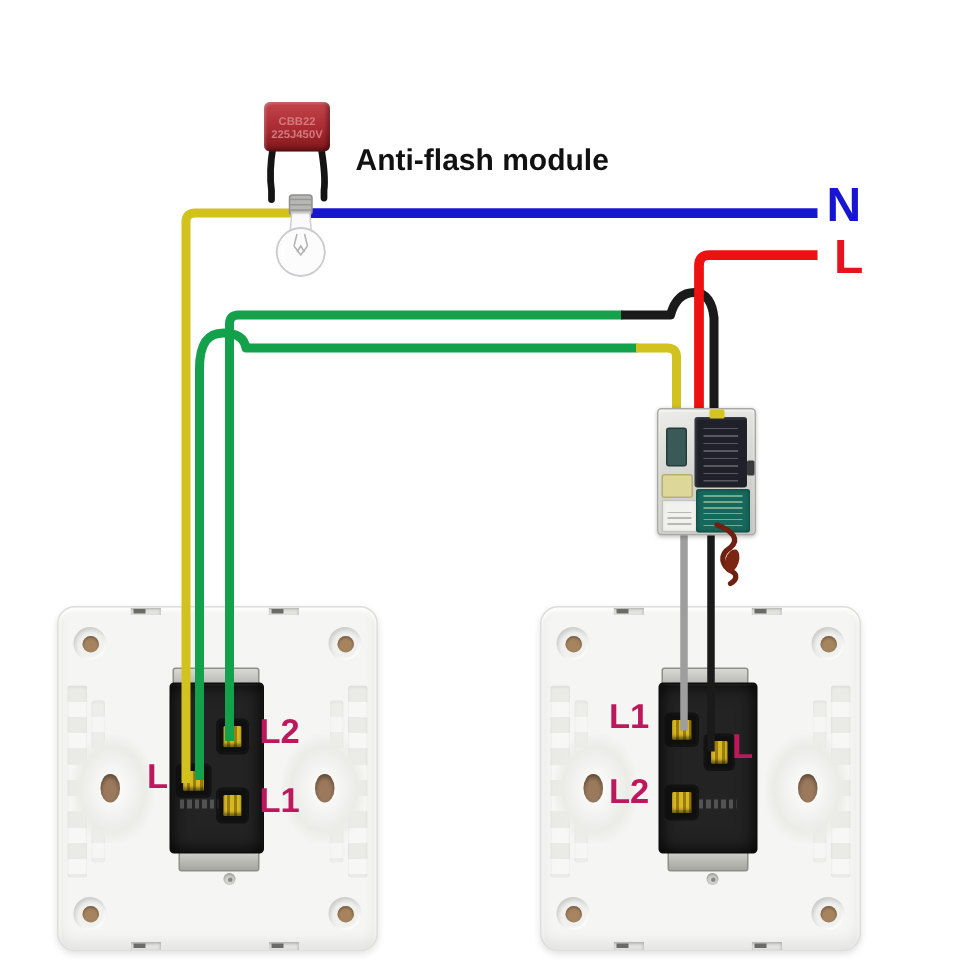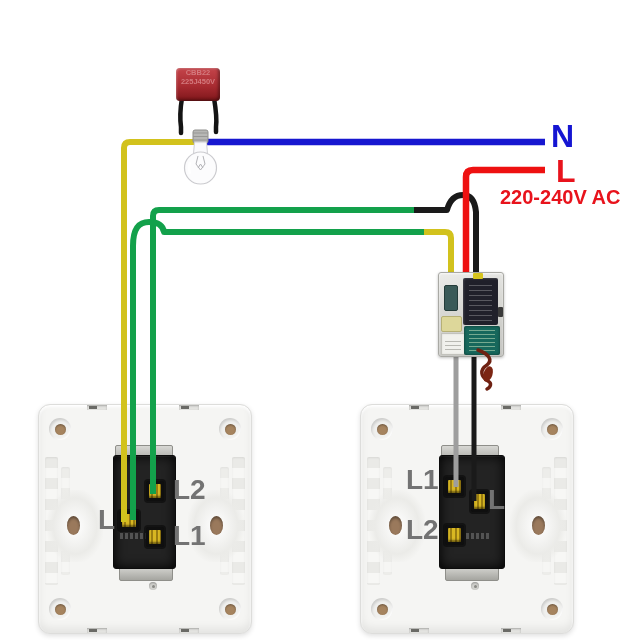--- a/index.html
+++ b/index.html
@@ -6,26 +6,26 @@
   #canvas{position:relative;width:640px;height:640px;background:#ffffff;overflow:hidden;
           font-family:"Liberation Sans",sans-serif;}
   .abs{position:absolute;}
   
   .title{left:0;top:22px;width:640px;text-align:center;font-size:34px;font-weight:bold;
          color:#e8131c;letter-spacing:-1px;}
   .antiflash-label{left:237px;top:96px;font-size:20px;font-weight:bold;color:#111;}
   .n-label{left:551px;top:118px;font-size:32px;font-weight:bold;color:#1515d2;}
   .l-label{left:556px;top:153px;font-size:32px;font-weight:bold;color:#e8131c;}
   .voltage{left:500px;top:186px;font-size:20px;font-weight:bold;color:#e8131c;}
-  .term-label{font-size:28px;font-weight:bold;color:#737373;z-index:6;}
+  .term-label{font-size:23px;font-weight:bold;color:#be185d;z-index:6;}
   
   .capacitor{left:176px;top:68px;width:44px;height:33px;border-radius:4px;z-index:3;
     background:linear-gradient(180deg,#c4444a 0%,#a82b31 55%,#8c1d22 85%,#6e1215 100%);
     box-shadow:inset 1px 1px 2px rgba(255,255,255,.25), inset -2px -1px 3px rgba(0,0,0,.35);
-    display:flex;flex-direction:column;align-items:center;}
+    display:flex;flex-direction:column;align-items:center;justify-content:center;}
   .capacitor span{display:block;font-size:7.5px;line-height:9px;font-weight:bold;color:#d47a7e;}
   
   #wire-svg{left:0;top:0;z-index:2;pointer-events:none;}
   #antenna-svg{left:468px;top:344px;z-index:4;pointer-events:none;}
   #bulb-svg{left:180px;top:124px;z-index:4;pointer-events:none;}
   
   .wifi-module{left:438px;top:272px;width:64px;height:83px;z-index:3;border-radius:3px;
     background:linear-gradient(165deg,#ececea 0%,#d9d9d5 40%,#c3c3bf 100%);
     border:1px solid #a9a9a4;box-shadow:inset 0 1px 2px rgba(255,255,255,.7),0 1px 3px rgba(0,0,0,.25);}
   .relay{left:24px;top:5px;width:35px;height:47px;background:#20202a;border-radius:2px;
@@ -71,23 +71,23 @@
   .term{background:#0f0f0f;border-radius:2px;box-shadow:0 0 0 2px rgba(10,10,10,.65);z-index:2;}
   .term:after{content:"";position:absolute;inset:3px;border-radius:1px;
     background:repeating-linear-gradient(90deg,#d8b722 0 2.5px,#9a7d11 2.5px 4.5px);
     box-shadow:inset 0 -2px 2px rgba(0,0,0,.45);}
 </style>
 </head>
 <body>
 
 <div id="canvas">
 
+  <div class="abs antiflash-label">Anti-flash module</div>
   <div class="abs n-label">N</div>
   <div class="abs l-label">L</div>
-  <div class="abs voltage">220-240V AC</div>
 
   <svg id="wire-svg" class="abs" width="640" height="640" viewBox="0 0 640 640">
 
     <path d="M194 142 H130 Q124 142 124 148 V522" fill="none" stroke-width="6" stroke-linejoin="round" stroke="#d2c21d"></path>
 
     <path d="M153 494 V216 Q153 210 159 210 H415" fill="none" stroke-width="6" stroke-linejoin="round" stroke="#13a14b"></path>
     <path d="M414 210 H447 C450 199 456 195 463 195 C471 195 475 202 476 212 V272" fill="none" stroke-width="6" stroke-linejoin="round" stroke="#1a1a1a"></path>
 
     <path d="M133 520 V246 C133 228 139 222 149 222 C159 222 163 226 164 232 H425" fill="none" stroke-width="6" stroke-linejoin="round" stroke="#13a14b"></path>
     <path d="M424 232 H445 Q451 232 451 238 V272" fill="none" stroke-width="6" stroke-linejoin="round" stroke="#d2c21d"></path>

